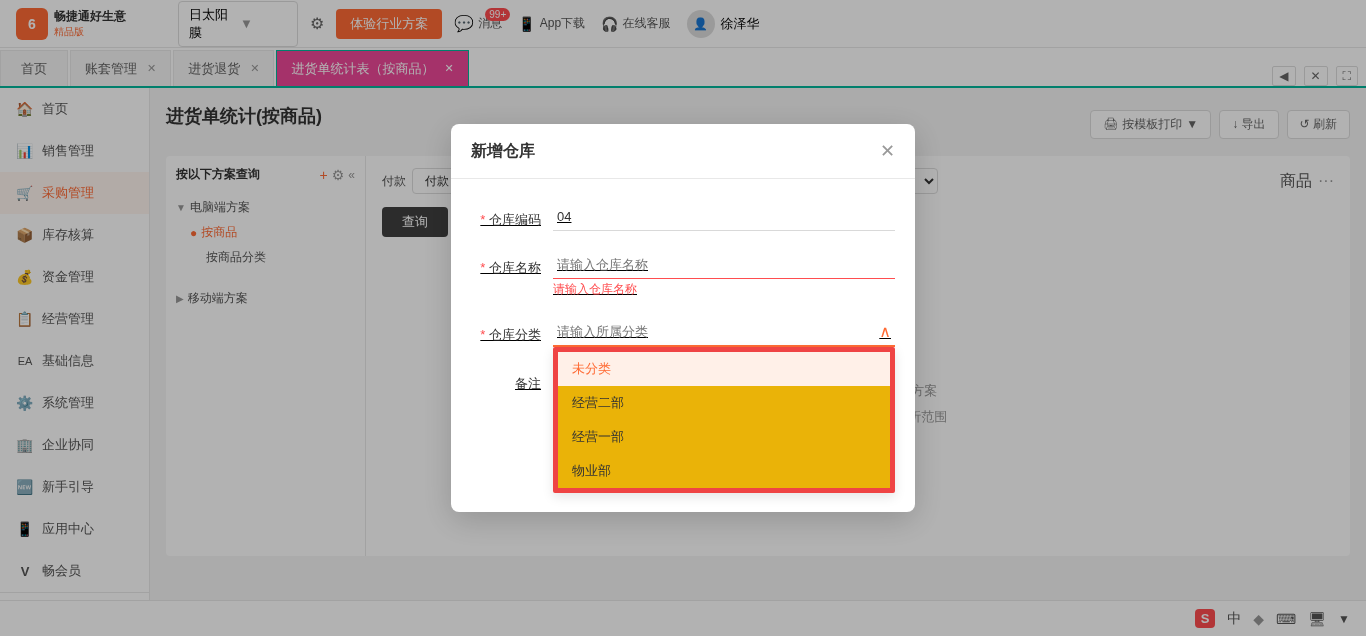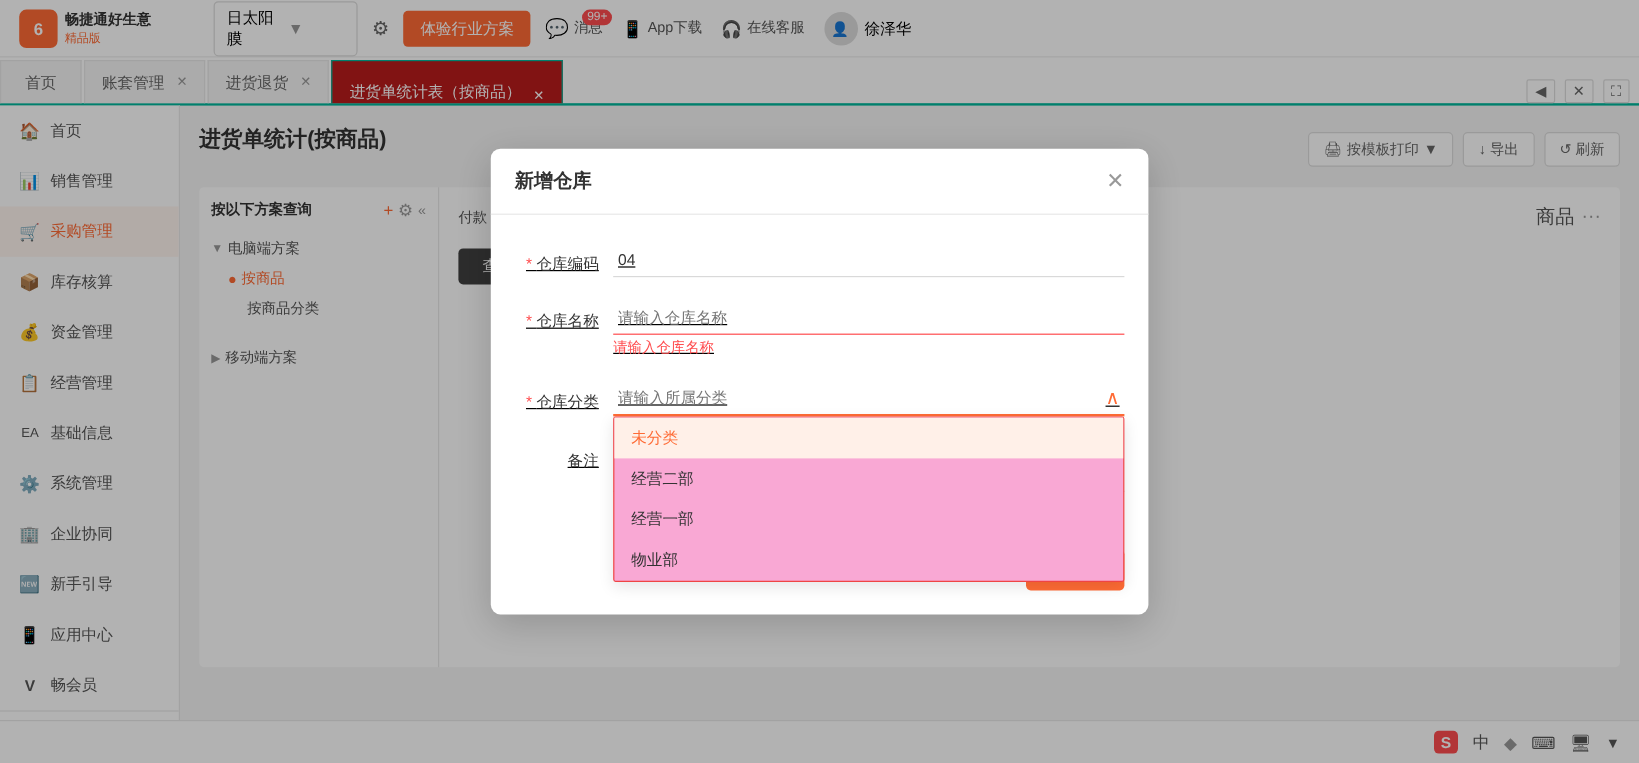--- a/index.html
+++ b/index.html
@@ -56,21 +56,21 @@
       display: flex; align-items: flex-end;
       padding: 0 0 0 0;
       gap: 0;
     }
     .tab-item {
       height: 36px; display: flex; align-items: center; gap: 6px;
       padding: 0 14px; cursor: pointer; border: 1px solid #e8e8e8;
       border-bottom: none; background: #f5f5f5; color: #666; font-size: 13px;
       position: relative; margin-right: 2px;
     }
-    .tab-item.active { background: #b91c1c; color: #fff; border-color: #00b69b; align-items: flex-end; }
+    .tab-item.active { background: #ec4899; color: #fff; border-color: #00b69b; }
     .tab-item.active .tab-close { color: #fff; }
     .tab-close { font-size: 11px; color: #999; cursor: pointer; margin-left: 4px; }
     .tab-home { padding: 0 20px; }
     .tab-bar-right { margin-left: auto; display: flex; align-items: center; gap: 8px; padding-right: 8px; }
     .tab-nav-btn { background: none; border: 1px solid #ddd; border-radius: 2px; cursor: pointer; padding: 2px 6px; color: #666; font-size: 12px; }
 
     
     .main-layout { display: flex; height: calc(636px - 88px); }
 
     
@@ -94,21 +94,21 @@
 
     
     .overlay {
       position: fixed; top: 0; left: 0; right: 0; bottom: 0;
       background: rgba(0,0,0,0.3); z-index: 100;
       display: flex; align-items: center; justify-content: center;
     }
 
     
     .modal {
-      background: #fff; border-radius: 8px; width: 548px;
+      background: #fff; border-radius: 8px; width: 464px;
       box-shadow: 0 8px 32px rgba(0,0,0,0.18);
       position: relative; z-index: 101;
     }
     .modal-header {
       display: flex; align-items: center; justify-content: space-between;
       padding: 16px 20px; border-bottom: 1px solid #e8e8e8;
     }
     .modal-title { font-size: 16px; font-weight: bold; color: #333; }
     .modal-close { background: none; border: none; font-size: 18px; cursor: pointer; color: #999; }
     .modal-body { padding: 24px 20px 16px; }
@@ -124,21 +124,21 @@
     .error-msg { color: #ff4d4f; font-size: 12px; margin-top: 2px; }
     .form-field-wrap { flex: 1; display: flex; flex-direction: column; position: relative; }
     .dropdown-wrap { position: relative; }
     .dropdown-input-row { display: flex; align-items: center; border-bottom: 2px solid #ff6b35; }
     .dropdown-input {
       flex: 1; border: none; padding: 6px 4px; font-size: 13px; color: #999; outline: none; background: transparent;
     }
     .dropdown-arrow { color: #ff6b35; font-size: 16px; cursor: pointer; padding: 0 4px; }
     .dropdown-list {
       position: absolute; top: 100%; left: 0; right: 0;
-      background: #f9a8d4; border: 1px solid #ef4444;
+      background: #eab308; border: 5px solid #ef4444;
       box-shadow: 0 4px 12px rgba(0,0,0,0.1); z-index: 200;
       border-radius: 2px;
     }
     .dropdown-option {
       padding: 8px 14px; cursor: pointer; font-size: 13px; color: #333;
     }
     .dropdown-option.selected { background: #fff0e8; color: #ff6b35; }
     .form-textarea {
       flex: 1; border: none; border-bottom: 1px solid #d9d9d9;
       padding: 6px 4px; font-size: 13px; color: #333; outline: none;

